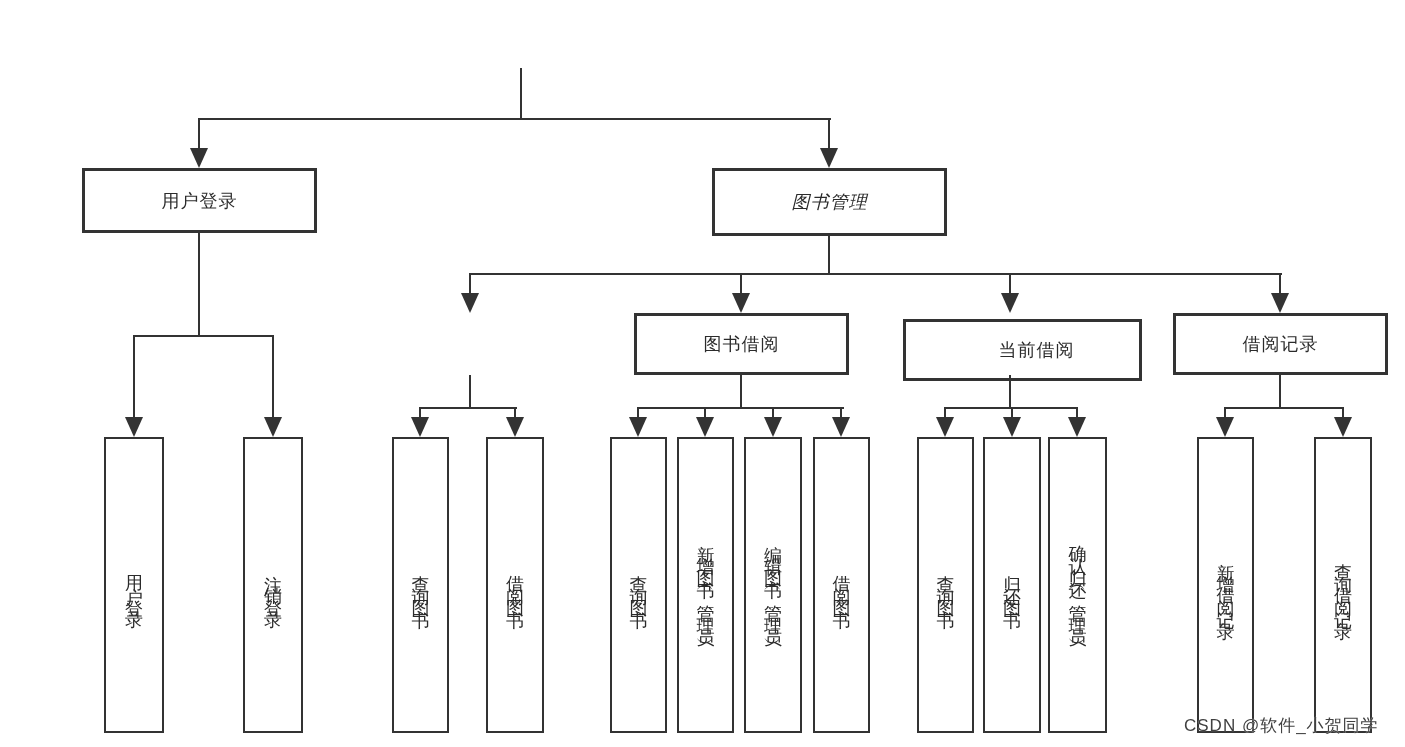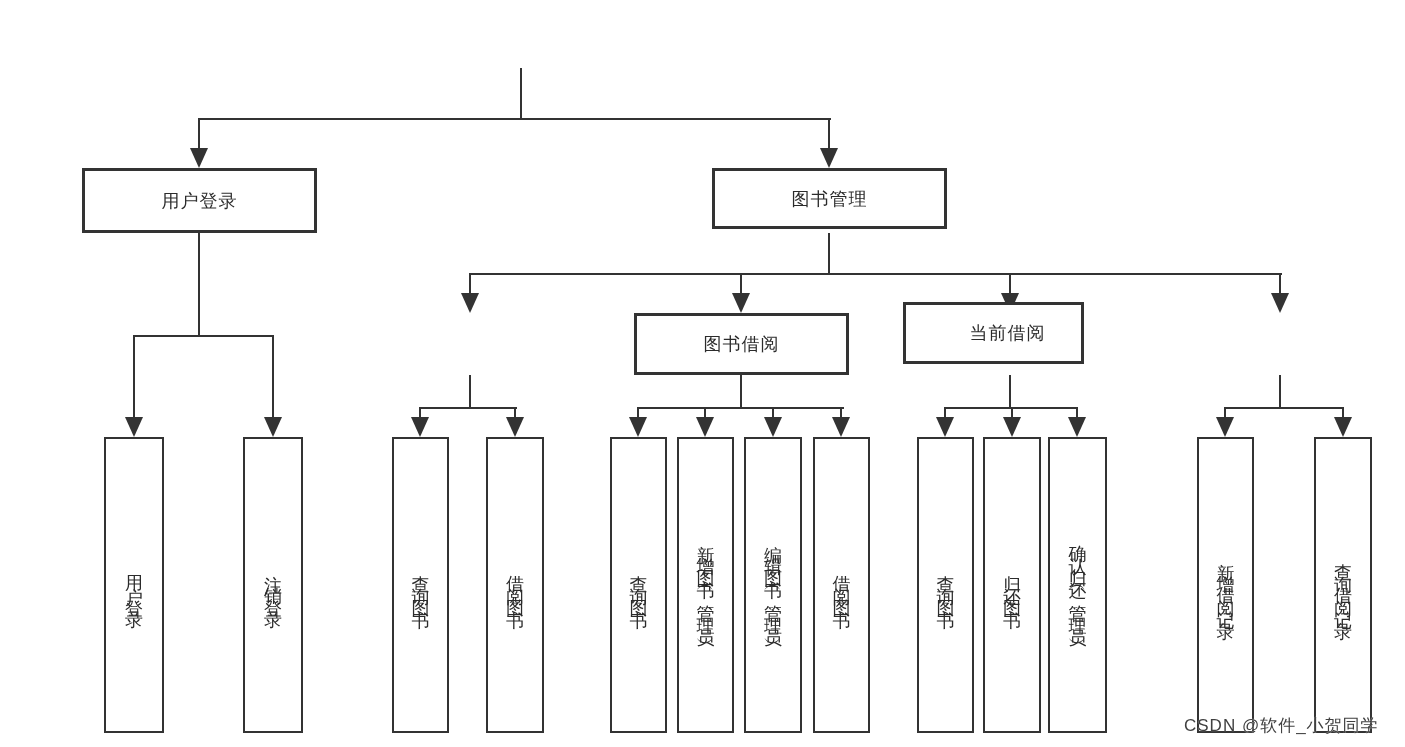--- a/index.html
+++ b/index.html
@@ -67,42 +67,43 @@
 
 
   <div class="vline" style="left:520px; top:68px; width:2px; height:52px;"></div>
   <div class="hline" style="left:198px; top:118px; width:633px; height:2px;"></div>
   <div class="vline" style="left:198px; top:118px; width:2px; height:34px;"></div>
   <div class="arrowhead" style="left:190px; top:148px;"></div>
   <div class="vline" style="left:828px; top:118px; width:2px; height:34px;"></div>
   <div class="arrowhead" style="left:820px; top:148px;"></div>
 
   <div class="box" style="left:82px; top:168px; width:235px; height:65px;">用户登录</div>
-  <div class="box" style="left:712px; top:168px; width:235px; height:61px;">图书管理</div>
+  <div class="box" style="left:712px; top:168px; width:235px; height:68px;font-style:italic;">图书管理</div>
 
   <div class="vline" style="left:198px; top:233px; width:2px; height:104px;"></div>
   <div class="hline" style="left:133px; top:335px; width:141px; height:2px;"></div>
   <div class="vline" style="left:133px; top:335px; width:2px; height:84px;"></div>
   <div class="arrowhead" style="left:125px; top:417px;"></div>
   <div class="vline" style="left:272px; top:335px; width:2px; height:84px;"></div>
   <div class="arrowhead" style="left:264px; top:417px;"></div>
 
   <div class="vline" style="left:828px; top:233px; width:2px; height:42px;"></div>
   <div class="hline" style="left:469px; top:273px; width:813px; height:2px;"></div>
   <div class="vline" style="left:469px; top:273px; width:2px; height:24px;"></div>
   <div class="arrowhead" style="left:461px; top:293px;"></div>
   <div class="vline" style="left:740px; top:273px; width:2px; height:24px;"></div>
   <div class="arrowhead" style="left:732px; top:293px;"></div>
   <div class="vline" style="left:1009px; top:273px; width:2px; height:24px;"></div>
   <div class="arrowhead" style="left:1001px; top:293px;"></div>
   <div class="vline" style="left:1279px; top:273px; width:2px; height:24px;"></div>
   <div class="arrowhead" style="left:1271px; top:293px;"></div>
 
   <div class="box" style="left:634px; top:313px; width:215px; height:62px;">图书借阅</div>
-  <div class="box" style="left:903px; top:302px; width:181px; height:62px;padding-left:28px;">当前借阅</div>
+  <div class="box" style="left:903px; top:319px; width:239px; height:62px;padding-left:28px;">当前借阅</div>
+  <div class="box" style="left:1173px; top:313px; width:215px; height:62px;">借阅记录</div>
 
   <div class="vline" style="left:469px; top:375px; width:2px; height:34px;"></div>
   <div class="hline" style="left:419px; top:407px; width:98px; height:2px;"></div>
   <div class="vline" style="left:419px; top:407px; width:2px; height:12px;"></div>
   <div class="arrowhead" style="left:411px; top:417px;"></div>
   <div class="vline" style="left:514px; top:407px; width:2px; height:12px;"></div>
   <div class="arrowhead" style="left:506px; top:417px;"></div>
 
   <div class="vline" style="left:740px; top:375px; width:2px; height:34px;"></div>
   <div class="hline" style="left:637px; top:407px; width:207px; height:2px;"></div>

